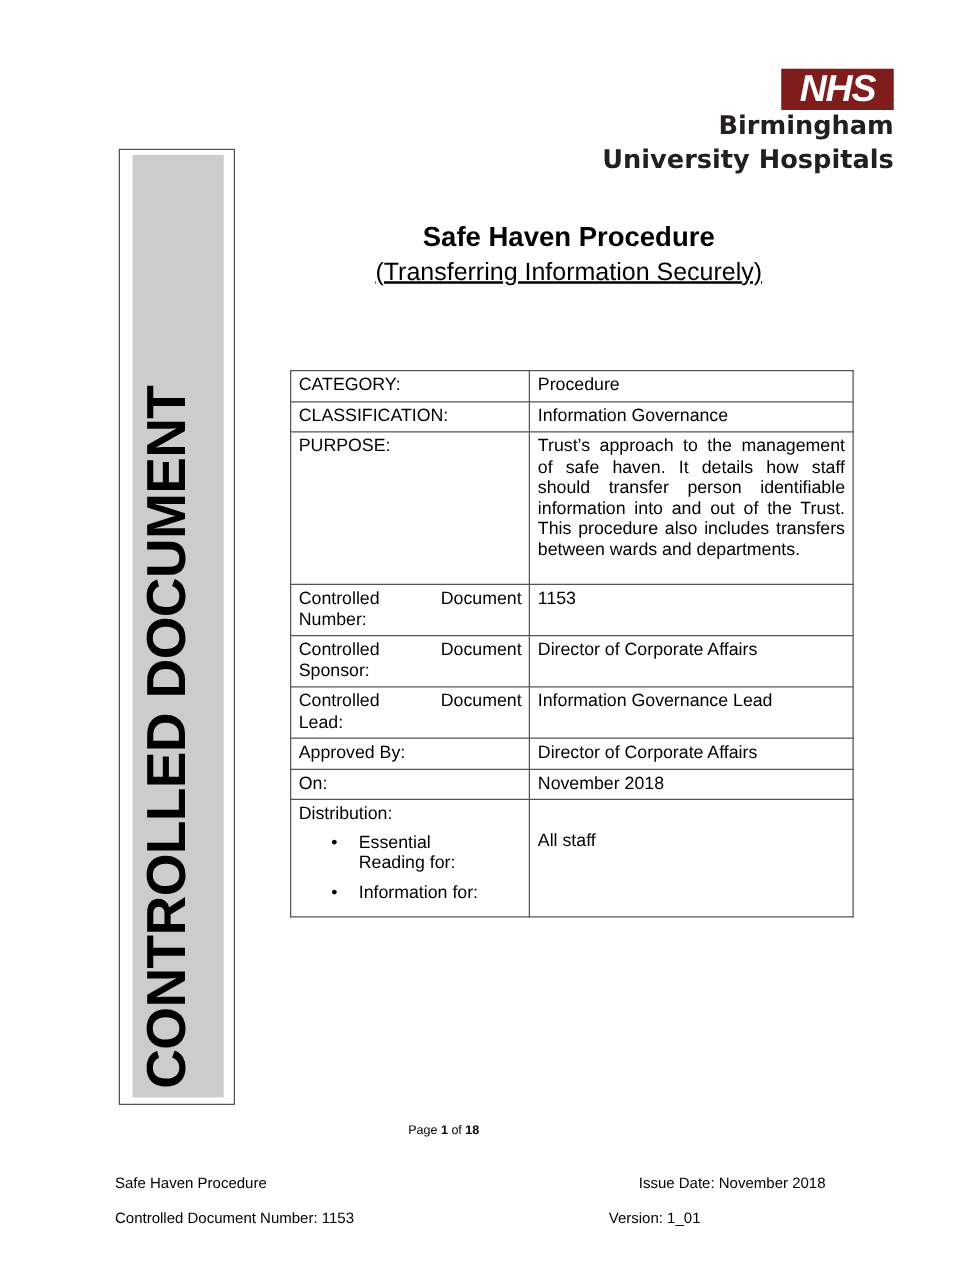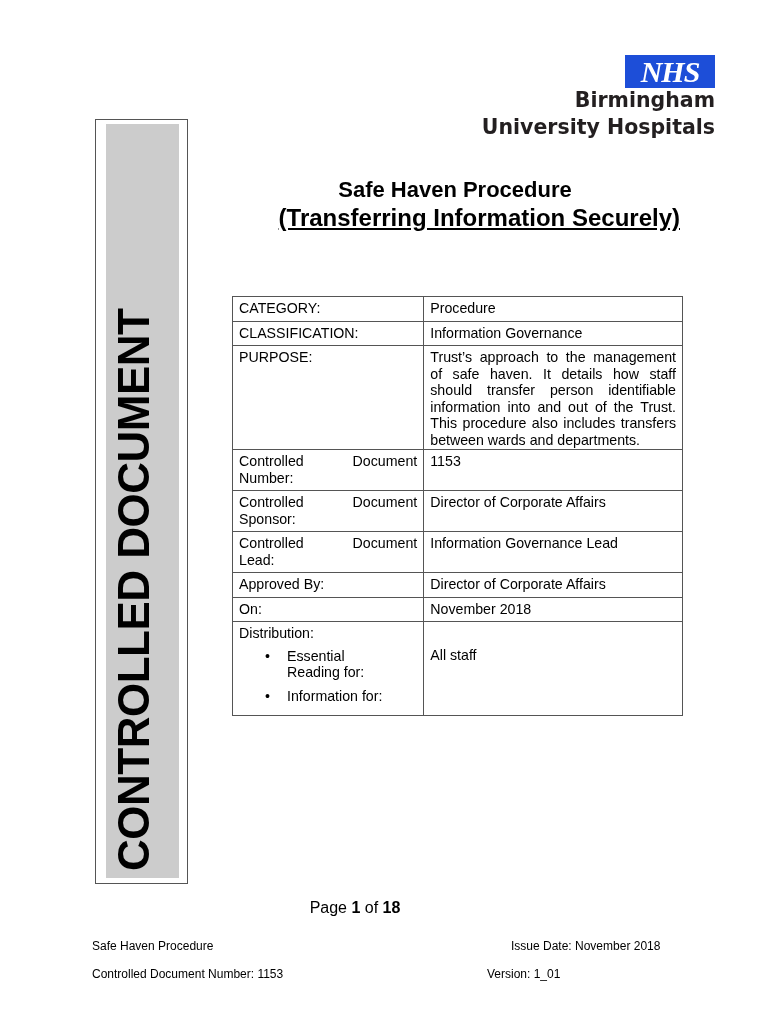--- a/index.html
+++ b/index.html
@@ -2,22 +2,22 @@
 <html><head>
 <meta charset="utf-8">
 <style>
   html, body { margin: 0; padding: 0; }
   body {
     width: 770px; height: 1024px; background: #ffffff; position: relative;
     font-family: "Liberation Sans", sans-serif; color: #000; overflow: hidden;
   }
   .logo { position: absolute; right: 55px; top: 55px; text-align: right; }
   .nhs-box {
-    display: inline-block; background: #1d4ed8; color: #fff;
-    font-family: Liberation Serif, serif; font-weight: bold; font-style: italic;
+    display: inline-block; background: #7f1d1d; color: #fff;
+    font-family: Liberation Sans, sans-serif; font-weight: bold; font-style: italic;
     font-size: 30px; line-height: 33px; padding: 0 6px; width: 78px; text-align: center;
     letter-spacing: -1px; height: 33px;
   }
   .org-name {
     font-family: "DejaVu Sans", sans-serif; font-weight: bold; color: #231f20;
     font-size: 20.5px; line-height: 24px; margin-top: 3px;
   }
   .org-sub {
     font-family: "DejaVu Sans", sans-serif; font-weight: bold; color: #005EB8;
     font-size: 14px; line-height: 20px;
@@ -31,34 +31,34 @@
     background: #cccccc;
   }
   .side-text {
     position: absolute; left: 0; top: 0; width: 754px; height: 73px;
     transform-origin: 0 0; transform: translate(13px, 754px) rotate(-90deg);
     font-weight: bold; font-size: 44px; line-height: 50px; white-space: nowrap;
     text-align: left; padding-left: 3px; box-sizing: border-box; letter-spacing: -0.5px;
   }
   .title-block { position: absolute; left: 230px; top: 176px; width: 450px; text-align: center; }
   .title-1 { font-weight: bold; font-size: 22px; line-height: 28px; }
-  .title-2 { font-weight: bold; font-size: 24px; line-height: 28px; text-decoration: underline; text-align: right; }
+  .title-2 { font-weight: normal; font-size: 20px; line-height: 28px; text-decoration: underline; }
   table.meta {
     position: absolute; left: 232px; top: 296px; width: 451px;
     border-collapse: collapse; font-size: 14.2px; line-height: 16.5px;
   }
   table.meta td { border: 1px solid #555; vertical-align: top; padding: 3px 6px 4px 6px; }
   table.meta td.k { width: 177px; font-weight: normal; }
   table.meta td.v { width: 244px; }
   .justify { text-align: justify; text-align-last: justify; }
   .just-body { text-align: justify; }
   .dist-list { margin: 6px 0 0 0; padding: 0; list-style: none; }
   .dist-list li { position: relative; padding-left: 48px; margin-bottom: 7px; }
   .dist-list li .bullet { position: absolute; left: 26px; top: 0; }
-  .page-num { position: absolute; left: 0; width: 710px; top: 899px; text-align: center; font-size: 16px; }
+  .page-num { position: absolute; left: 0; width: 710px; top: 899px; text-align: center; font-size: 10px; }
   .footer { position: absolute; font-size: 12px; }
 </style>
 </head>
 <body>
 
 <div class="logo">
   <div class="nhs-box">NHS</div>
   <div class="org-name" style="margin-top:0">Birmingham</div>
   <div class="org-name">University Hospitals</div>
 </div>
@@ -78,21 +78,21 @@
       <tr>
     <td class="k">CATEGORY:</td>
     <td class="v">Procedure</td>
   </tr>
   <tr>
     <td class="k">CLASSIFICATION:</td>
     <td class="v">Information Governance</td>
   </tr>
   <tr>
     <td class="k">PURPOSE:</td>
-    <td class="v just-body" style="padding-bottom:1px">Trust’s approach to the management of safe haven. It details how staff should transfer person identifiable information into and out of the Trust. This procedure also includes transfers between wards and departments.</td>
+    <td class="v just-body" style="padding-bottom:19px">Trust’s approach to the management of safe haven. It details how staff should transfer person identifiable information into and out of the Trust. This procedure also includes transfers between wards and departments.</td>
   </tr>
   <tr>
     <td class="k">
       <div class="justify">Controlled Document</div>
       <div>Number:</div>
     </td>
     <td class="v">1153</td>
   </tr>
   <tr>
     <td class="k">

